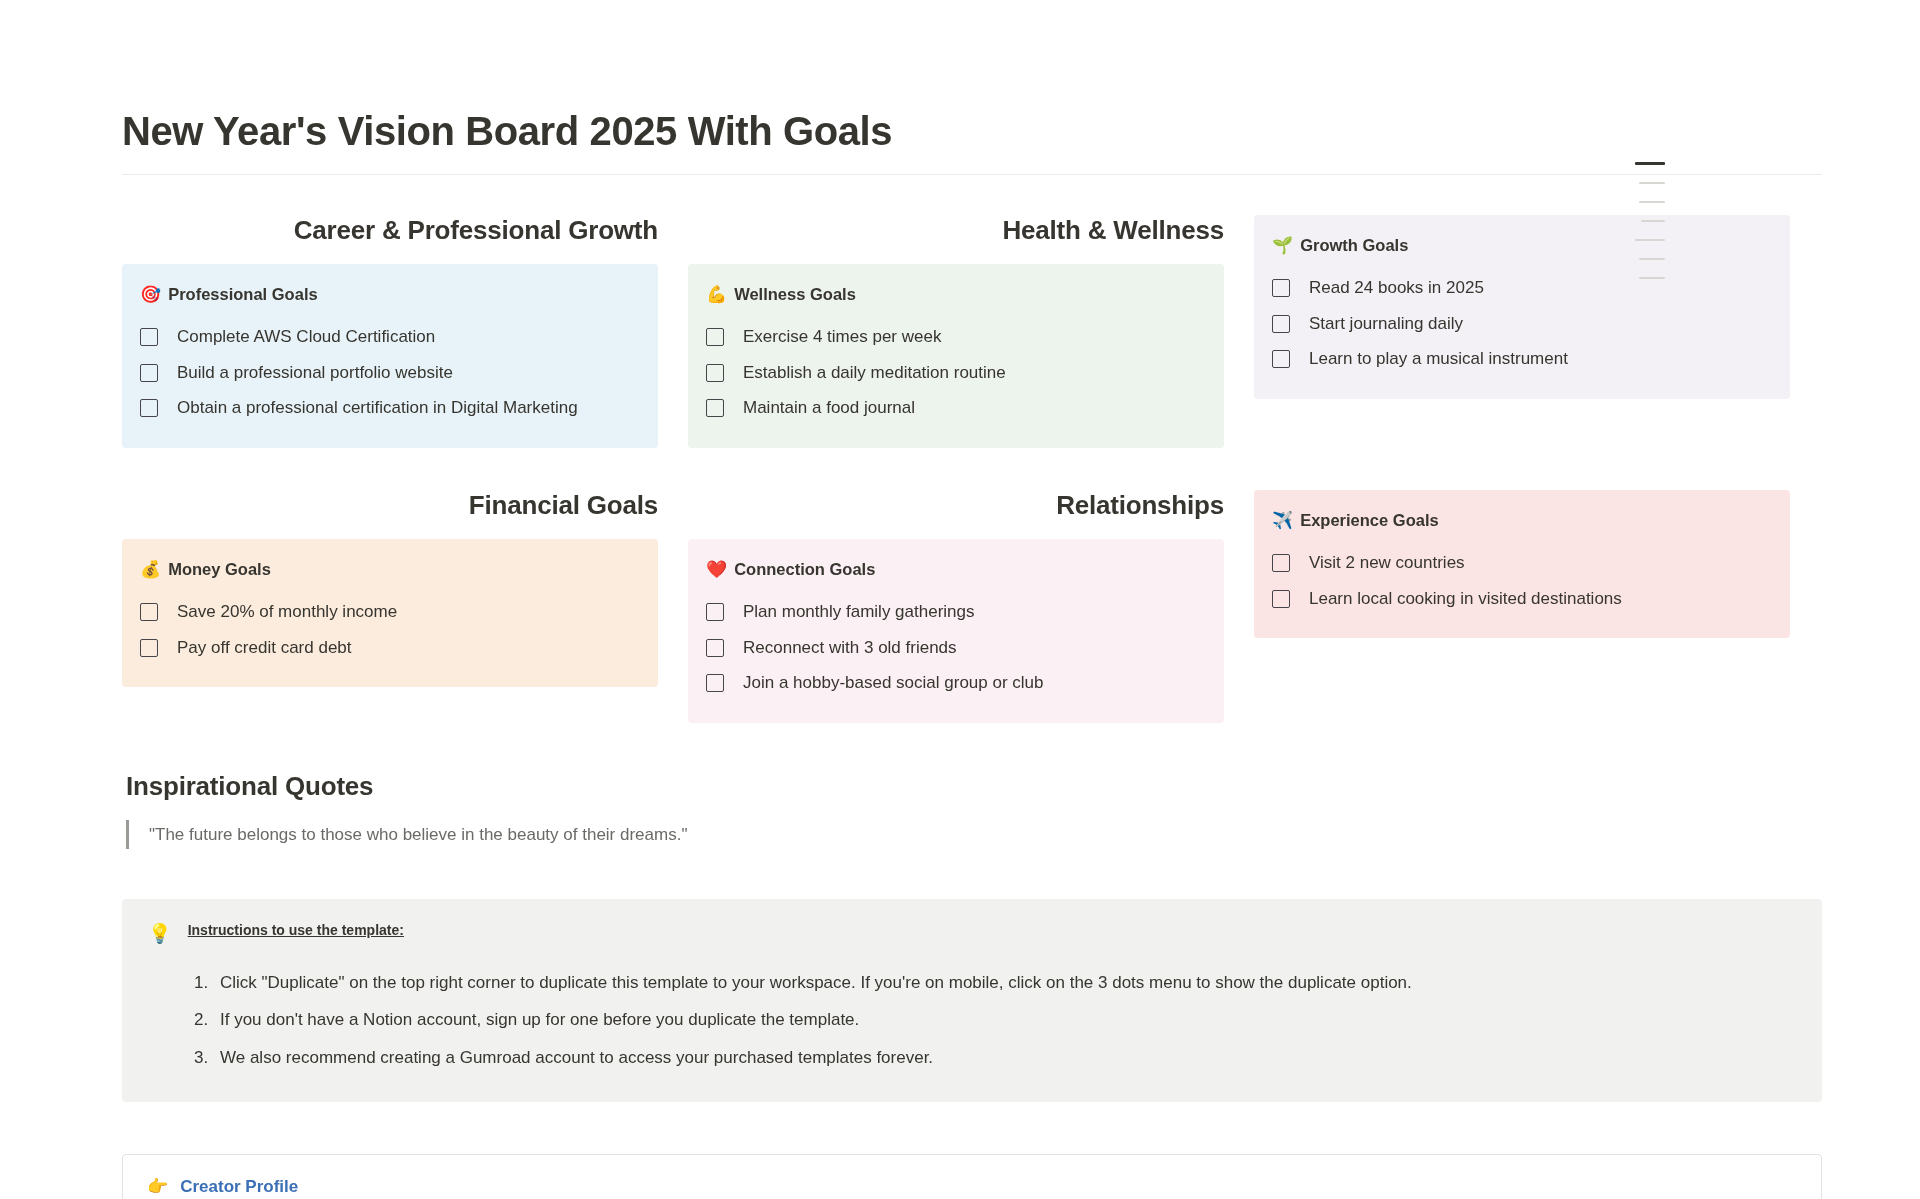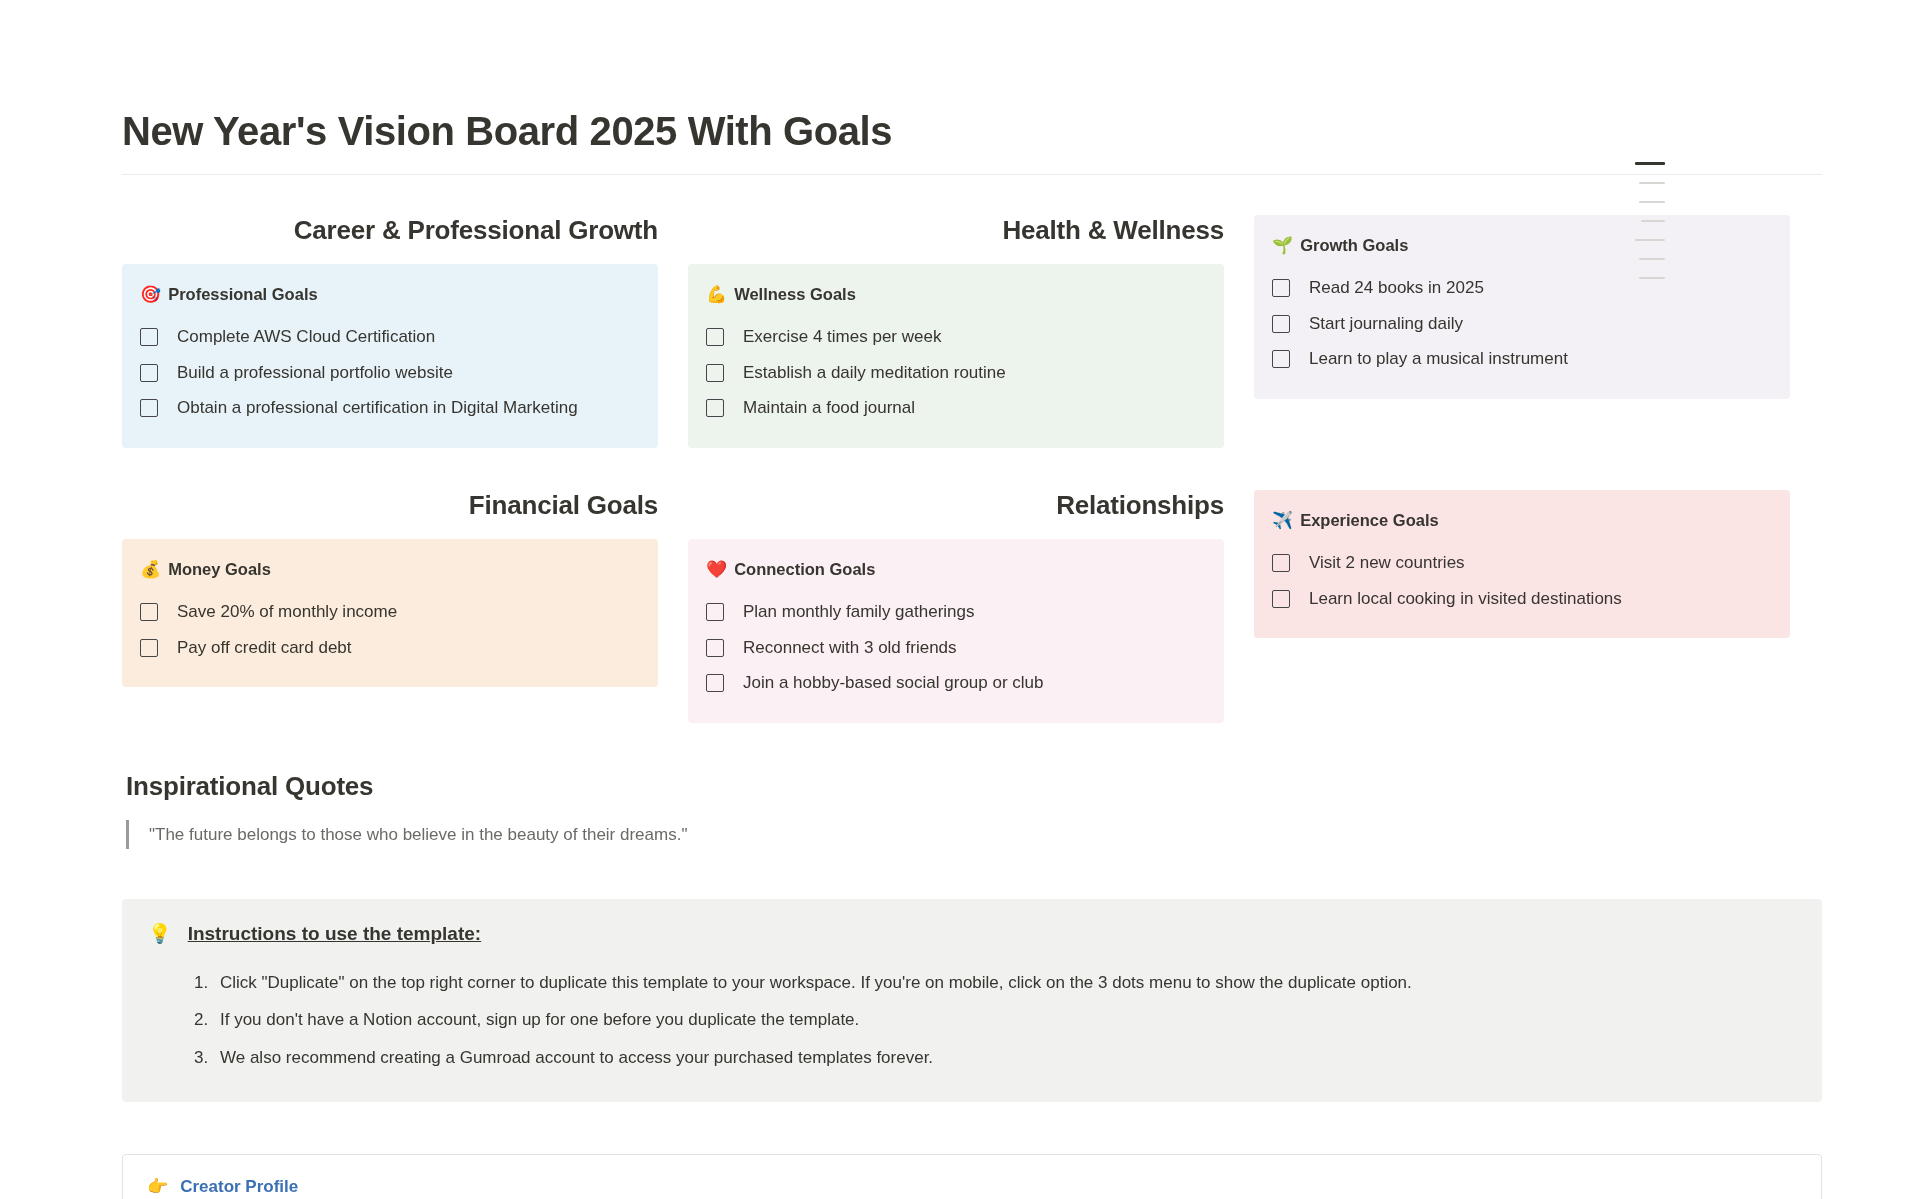--- a/index.html
+++ b/index.html
@@ -128,21 +128,21 @@
     padding: 22px 26px 26px 26px;
     width: 1700px;
   }
   .callout-head {
     display: flex;
     align-items: flex-start;
     gap: 16px;
   }
   .callout-emoji { font-size: 19px; line-height: 1.4; }
   .callout-title {
-    font-size: 19px;
+    font-size: 14px;
     font-weight: bold;
     text-decoration: underline;
     color: #37352f;
     line-height: 1.4;
   }
   .steps {
     margin: 16px 0 0 0;
     padding-left: 72px;
     list-style: none;
     counter-reset: stepc;

